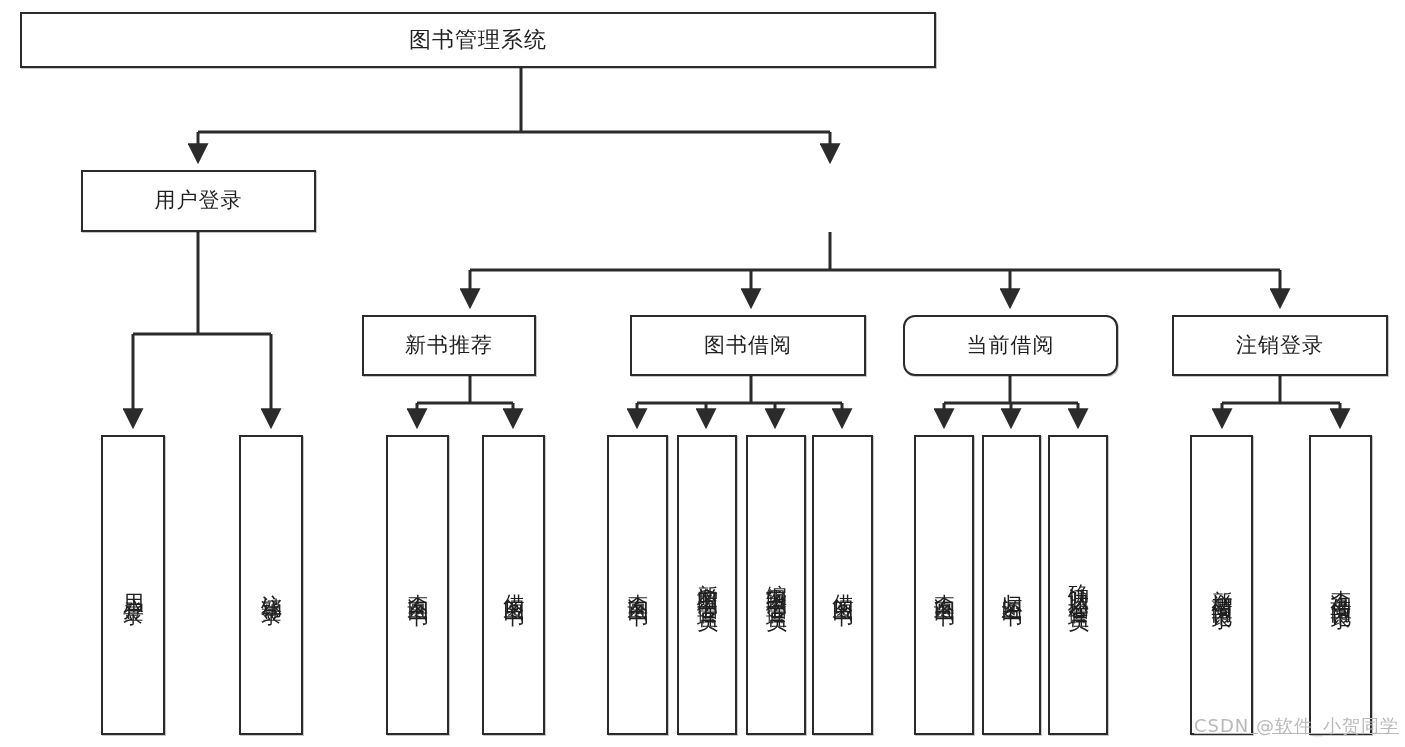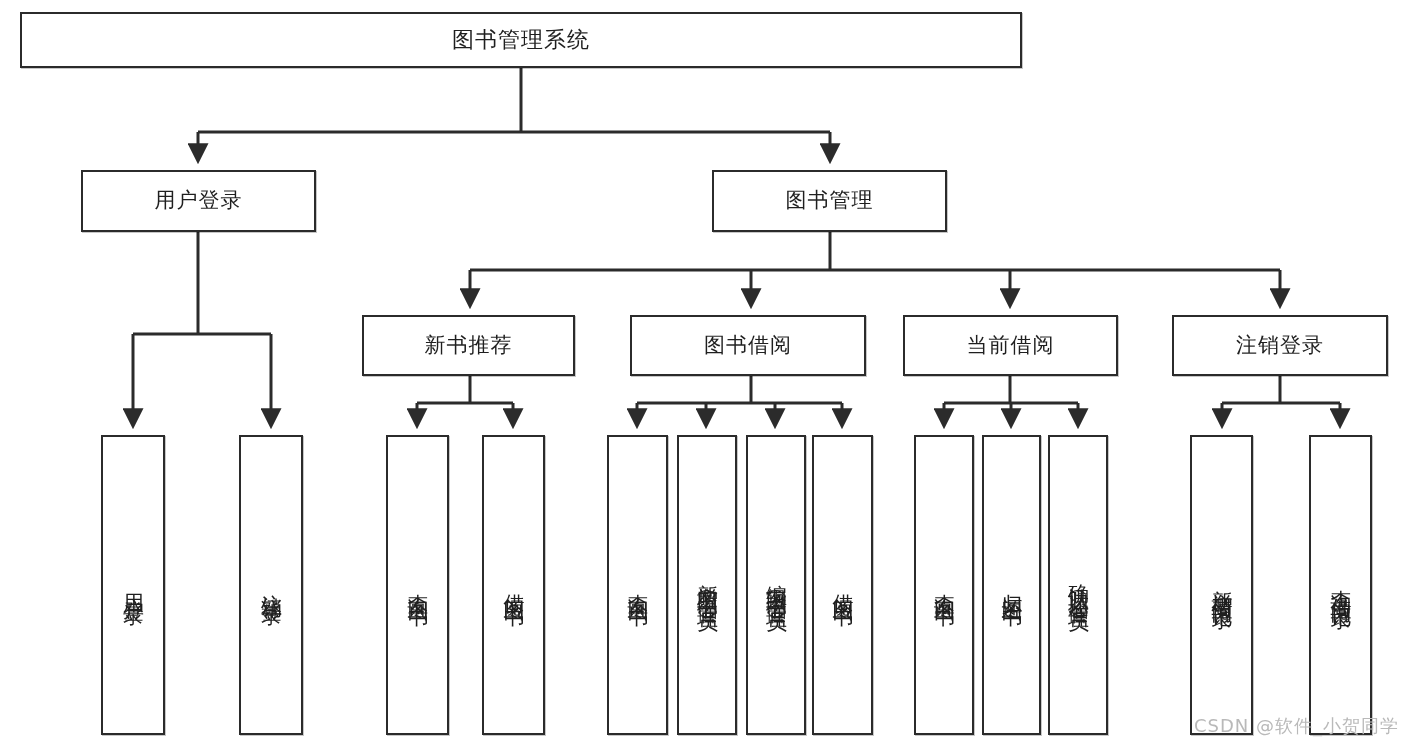--- a/index.html
+++ b/index.html
@@ -116,38 +116,35 @@
       <path d="M 1011 403 L 1011 425" marker-end="url(#arrow)"></path>
       <path d="M 1078 403 L 1078 425" marker-end="url(#arrow)"></path>
 
       <path d="M 1280 376 L 1280 403"></path>
       <path d="M 1222 403 L 1340 403"></path>
       <path d="M 1222 403 L 1222 425" marker-end="url(#arrow)"></path>
       <path d="M 1340 403 L 1340 425" marker-end="url(#arrow)"></path>
     </g>
   </svg>
 
-  <div class="node node-h node-root" style="left:20px; top:12px; width:1002px; height:56px;">
+  <div class="node node-h node-root" style="left:20px; top:12px; width:916px; height:56px;">
     <span>图书管理系统</span>
   </div>
 
   <div class="node node-h" style="left:81px; top:170px; width:235px; height:62px;">
     <span>用户登录</span>
   </div>
-  <div class="node node-h" style="left:712px; top:170px; width:235px; height:62px;">
-    <span>图书管理</span>
-  </div>
 
-  <div class="node node-h" style="left:362px; top:315px; width:213px; height:61px;">
+  <div class="node node-h" style="left:362px; top:315px; width:174px; height:61px;">
     <span>新书推荐</span>
   </div>
   <div class="node node-h" style="left:630px; top:315px; width:236px; height:61px;">
     <span>图书借阅</span>
   </div>
-  <div class="node node-h" style="left:903px; top:315px; width:215px; height:61px;">
+  <div class="node node-h" style="left:903px; top:315px; width:215px; height:61px;border-radius:12px;">
     <span>当前借阅</span>
   </div>
   <div class="node node-h" style="left:1172px; top:315px; width:216px; height:61px;">
     <span>注销登录</span>
   </div>
 
   <div class="node node-v" style="left:101px; top:435px; width:64px; height:300px;">
     <span class="vtext">用户登录</span>
   </div>
   <div class="node node-v" style="left:239px; top:435px; width:64px; height:300px;">
@@ -184,15 +181,15 @@
     <span class="vtext">确认归还（管理员）</span>
   </div>
 
   <div class="node node-v" style="left:1190px; top:435px; width:63px; height:300px;">
     <span class="vtext">新增借阅记录</span>
   </div>
   <div class="node node-v" style="left:1309px; top:435px; width:63px; height:300px;">
     <span class="vtext">查询借阅记录</span>
   </div>
 
-  <div class="watermark" style="left:1194px; top:714px;">CSDN @软件_小贺同学</div>
+  <div class="watermark" style="left:1194px; top:714px;text-decoration:underline;">CSDN @软件_小贺同学</div>
 
 </div>
 
 </body></html>

